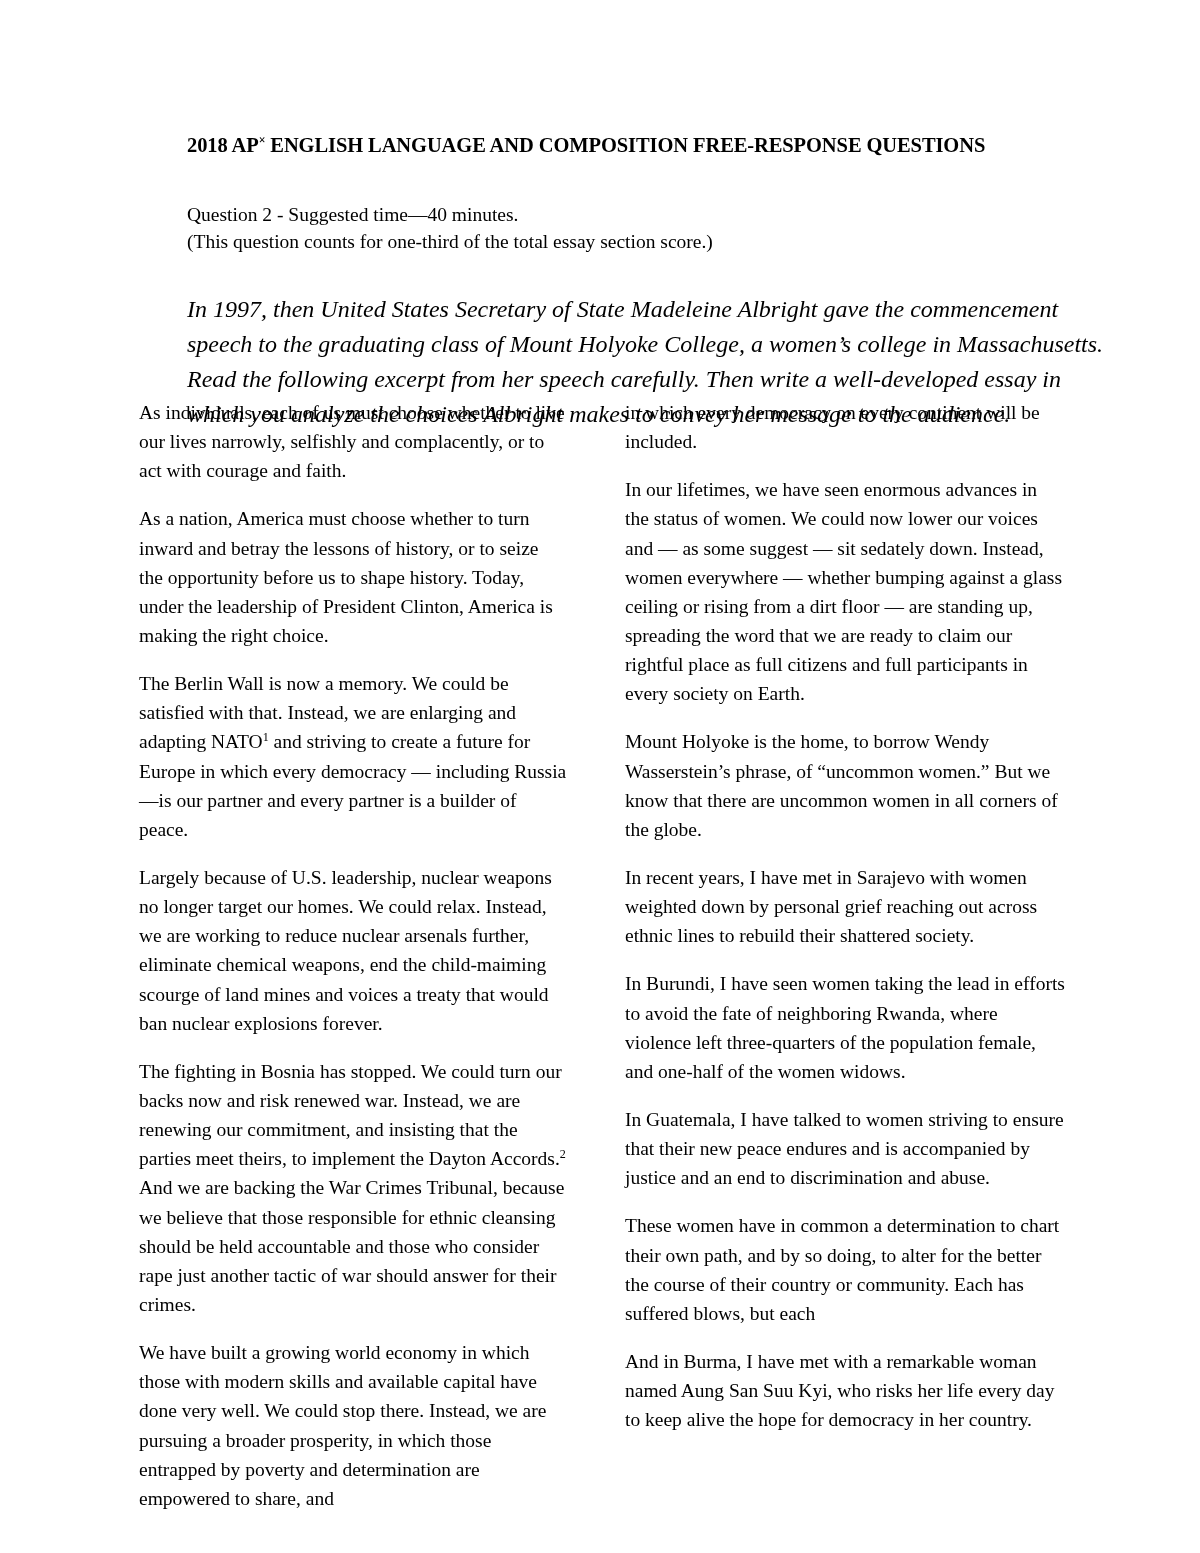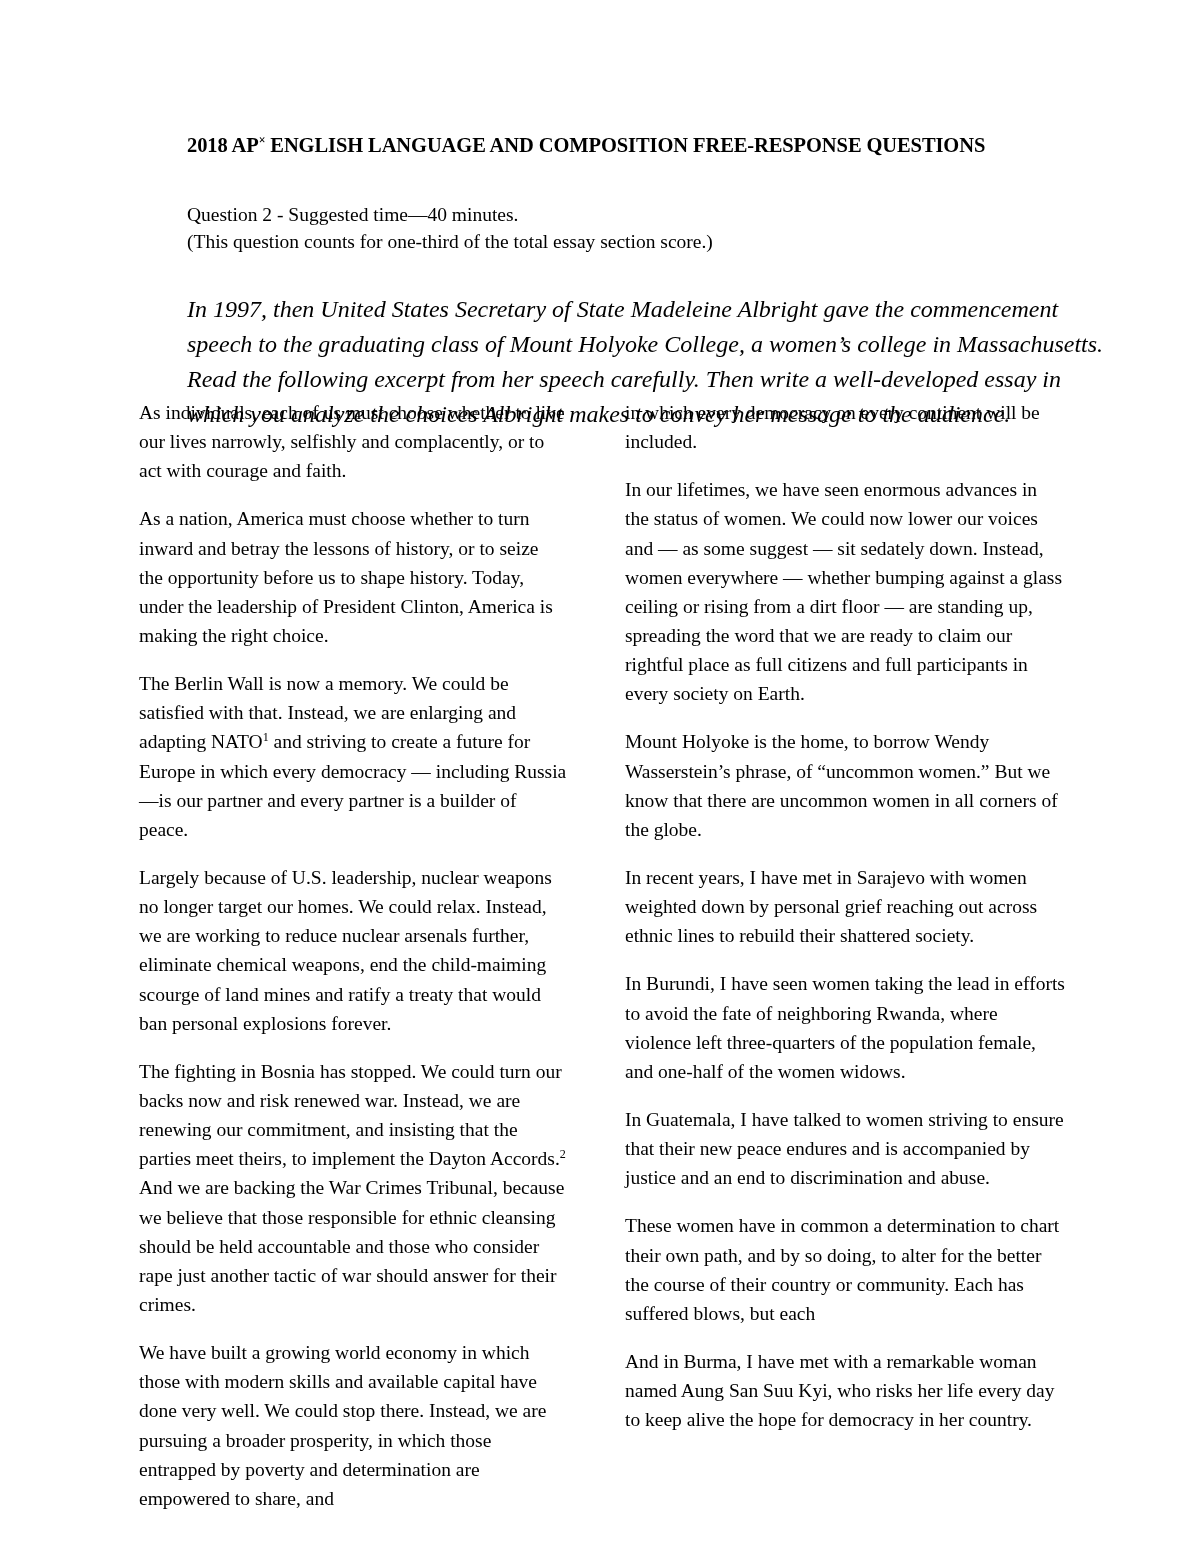--- a/index.html
+++ b/index.html
@@ -105,21 +105,21 @@
     </div>
 
     <div class="prompt">In 1997, then United States Secretary of State Madeleine Albright gave the commencement speech to the graduating class of Mount Holyoke College, a women’s college in Massachusetts. Read the following excerpt from her speech carefully. Then write a well-developed essay in which you analyze the choices Albright makes to convey her message to the audience.</div>
   </div>
 
   <div class="columns">
     <div class="col col-left">
         <p><span>As individuals, each of us must choose whether to live our lives narrowly, selfishly and complacently, or to act with courage and faith.</span></p>
         <p><span>As a nation, America must choose whether to turn inward and betray the lessons of history, or to seize the opportunity before us to shape history. Today, under the leadership of President Clinton, America is making the right choice.</span></p>
         <p><span>The Berlin Wall is now a memory. We could be satisfied with that. Instead, we are enlarging and adapting NATO</span><sup>1</sup><span> and striving to create a future for Europe in which every democracy — including Russia —is our partner and every partner is a builder of peace.</span></p>
-        <p><span>Largely because of U.S. leadership, nuclear weapons no longer target our homes. We could relax. Instead, we are working to reduce nuclear arsenals further, eliminate chemical weapons, end the child-maiming scourge of land mines and ratify a treaty that would ban personal explosions forever.</span></p>
+        <p><span>Largely because of U.S. leadership, nuclear weapons no longer target our homes. We could relax. Instead, we are working to reduce nuclear arsenals further, eliminate chemical weapons, end the child-maiming scourge of land mines and voices a treaty that would ban nuclear explosions forever.</span></p>
         <p><span>The fighting in Bosnia has stopped. We could turn our backs now and risk renewed war. Instead, we are renewing our commitment, and insisting that the parties meet theirs, to implement the Dayton Accords.</span><sup>2</sup><span> And we are backing the War Crimes Tribunal, because we believe that those responsible for ethnic cleansing should be held accountable and those who consider rape just another tactic of war should answer for their crimes.</span></p>
         <p><span>We have built a growing world economy in which those with modern skills and available capital have done very well. We could stop there. Instead, we are pursuing a broader prosperity, in which those entrapped by poverty and determination are empowered to share, and</span></p>
       </div>
     <div class="col col-right">
         <p><span>in which every democracy on every continent will be included.</span></p>
         <p><span>In our lifetimes, we have seen enormous advances in the status of women. We could now lower our voices and — as some suggest — sit sedately down. Instead, women everywhere — whether bumping against a glass ceiling or rising from a dirt floor — are standing up, spreading the word that we are ready to claim our rightful place as full citizens and full participants in every society on Earth.</span></p>
         <p><span> Mount Holyoke is the home, to borrow Wendy Wasserstein’s phrase, of “uncommon women.” But we know that there are uncommon women in all corners of the globe.</span></p>
         <p><span>In recent years, I have met in Sarajevo with women weighted down by personal grief reaching out across ethnic lines to rebuild their shattered society.</span></p>
         <p><span>In Burundi, I have seen women taking the lead in efforts to avoid the fate of neighboring Rwanda, where violence left three-quarters of the population female, and one-half of the women widows.</span></p>
         <p><span>In Guatemala, I have talked to women striving to ensure that their new peace endures and is accompanied by justice and an end to discrimination and abuse.</span></p>

